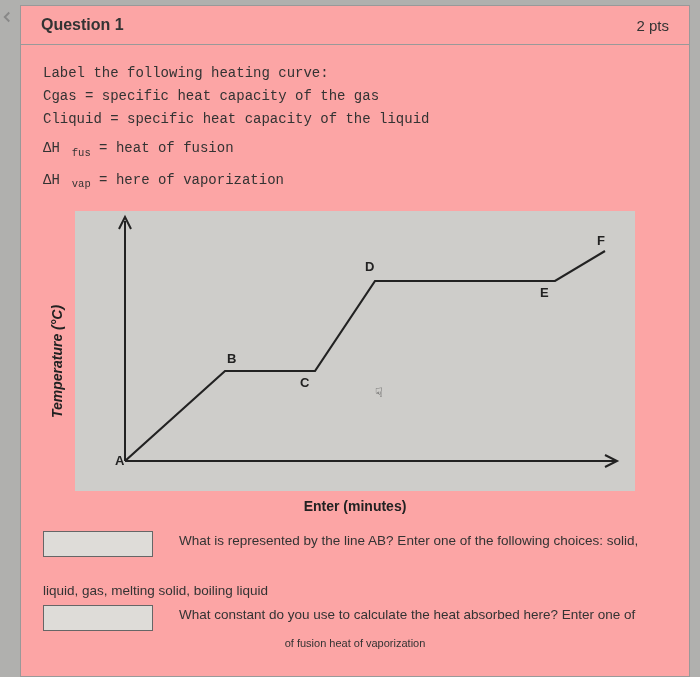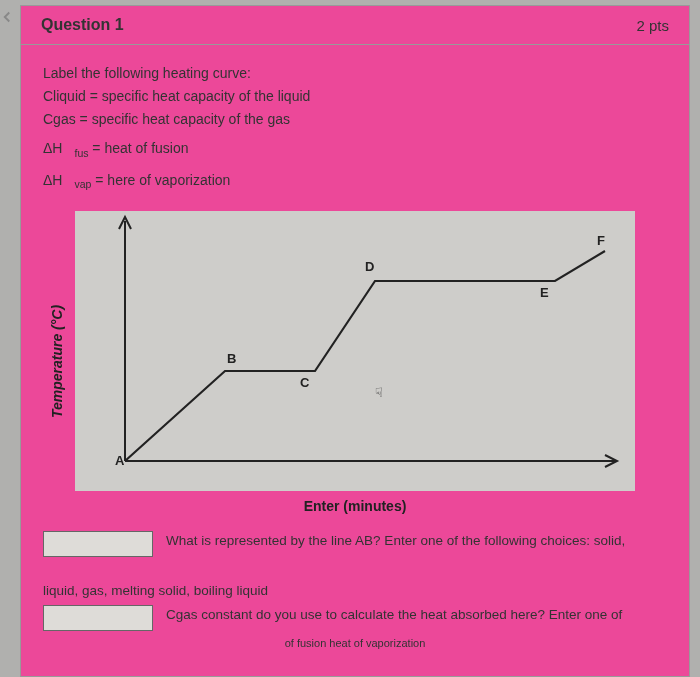--- a/index.html
+++ b/index.html
@@ -9,21 +9,21 @@
     }
     body {
       font-family: 'Segoe UI', Arial, sans-serif;
       background: #b0b0ae;
       width: 700px;
       height: 677px;
       overflow: hidden;
       position: relative;
     }
     .question-panel {
-      background: #ec4899;
+      background: #fca5a5;
       border: 1px solid #999;
       margin: 5px 10px 0 20px;
       position: relative;
       height: 672px;
     }
     .question-header {
       display: flex;
       justify-content: space-between;
       align-items: center;
       padding: 10px 20px;
@@ -42,20 +42,21 @@
       padding: 18px 22px;
       font-size: 14px;
       color: #333;
       line-height: 1.5;
     }
     .intro-block {
       margin-bottom: 10px;
     }
     .def-line {
       margin-bottom: 2px;
+      font-family: Liberation Mono, monospace;
     }
     .dh-line {
       margin-top: 8px;
     }
     .sub {
       font-size: 0.75em;
       vertical-align: sub;
       margin-left: 12px;
     }
     .chart-area {
@@ -96,21 +97,21 @@
     .pt-label {
       position: absolute;
       font-weight: bold;
       font-size: 13px;
       color: #222;
     }
     .answer-row {
       margin-top: 40px;
       display: flex;
       align-items: flex-start;
-      gap: 13px;
+      gap: 26px;
       flex-wrap: nowrap;
     }
     .answer-input {
       width: 110px;
       height: 26px;
       border: 1px solid #666;
       background: #dedcd8;
       flex-shrink: 0;
     }
     .answer-text {
@@ -154,22 +155,22 @@
 
 <div class="question-panel">
   <div class="question-header">
     <span class="question-title">Question 1</span>
     <span class="question-points">2 pts</span>
   </div>
 
   <div class="question-body">
     <div class="intro-block">
       <div class="def-line">Label the following heating curve:</div>
+      <div class="def-line">Cgas = specific heat capacity of the gas</div>
       <div class="def-line">Cliquid = specific heat capacity of the liquid</div>
-      <div class="def-line">Cgas = specific heat capacity of the gas</div>
       <div class="def-line dh-line">
         <span>ΔH</span><span class="sub">fus</span><span> = heat of fusion</span>
       </div>
       <div class="def-line dh-line">
         <span>ΔH</span><span class="sub">vap</span><span> = here of vaporization</span>
       </div>
     </div>
 
     <div class="chart-area">
       <div class="y-axis-label">Temperature (°C)</div>
@@ -194,17 +195,17 @@
       <div class="x-axis-label">Enter (minutes)</div>
     </div>
 
     <div class="answer-row">
       <input class="answer-input" type="text" style="">
       <span class="answer-text">What is represented by the line AB? Enter one of the following choices: solid,</span>
     </div>
     <div class="choices-line">liquid, gas, melting solid, boiling liquid</div>
     <div class="answer-row" style="margin-top:4px;">
       <input class="answer-input" type="text" style="">
-      <span class="answer-text">Cgas constant do you use to calculate the heat absorbed here?  Enter one of</span>
+      <span class="answer-text">What constant do you use to calculate the heat absorbed here?  Enter one of</span>
     </div>
     <div class="cut-line">of fusion  heat of vaporization</div>
   </div>
 </div>
 
 </body></html>

